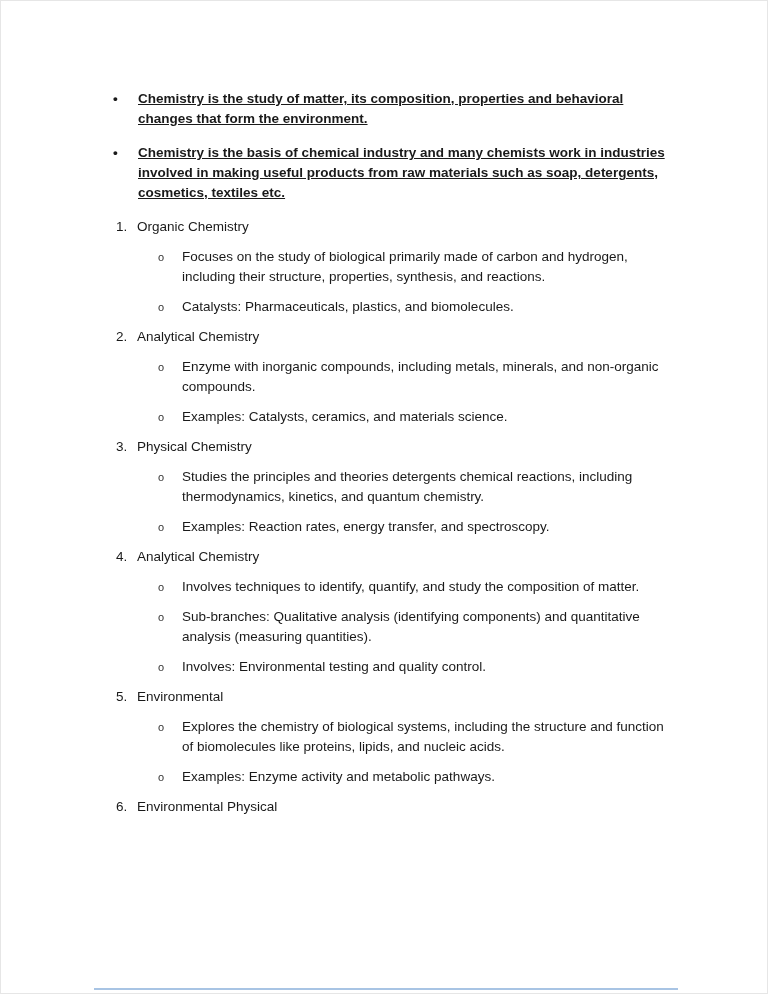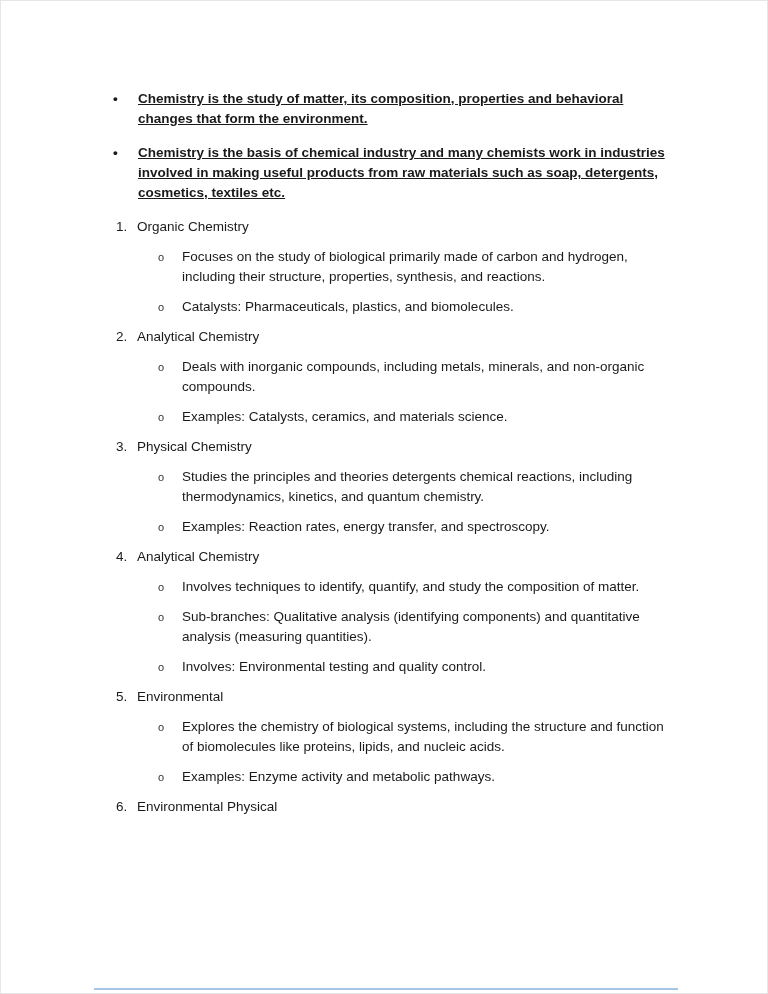--- a/index.html
+++ b/index.html
@@ -105,21 +105,21 @@
     <span class="sub-marker">o</span>
     <span class="text">Catalysts: Pharmaceuticals, plastics, and biomolecules.</span>
   </div>
 
   <div class="row branch-title">
     <span class="num">2.</span>
     <span class="title-text">Analytical Chemistry</span>
   </div>
   <div class="row sub-item">
     <span class="sub-marker">o</span>
-    <span class="text">Deals with inorganic compounds, including metals, minerals, and non-organic compounds.</span>
+    <span class="text">Enzyme with inorganic compounds, including metals, minerals, and non-organic compounds.</span>
   </div>
   <div class="row sub-item">
     <span class="sub-marker">o</span>
     <span class="text">Examples: Catalysts, ceramics, and materials science.</span>
   </div>
 
   <div class="row branch-title">
     <span class="num">3.</span>
     <span class="title-text">Physical Chemistry</span>
   </div>

